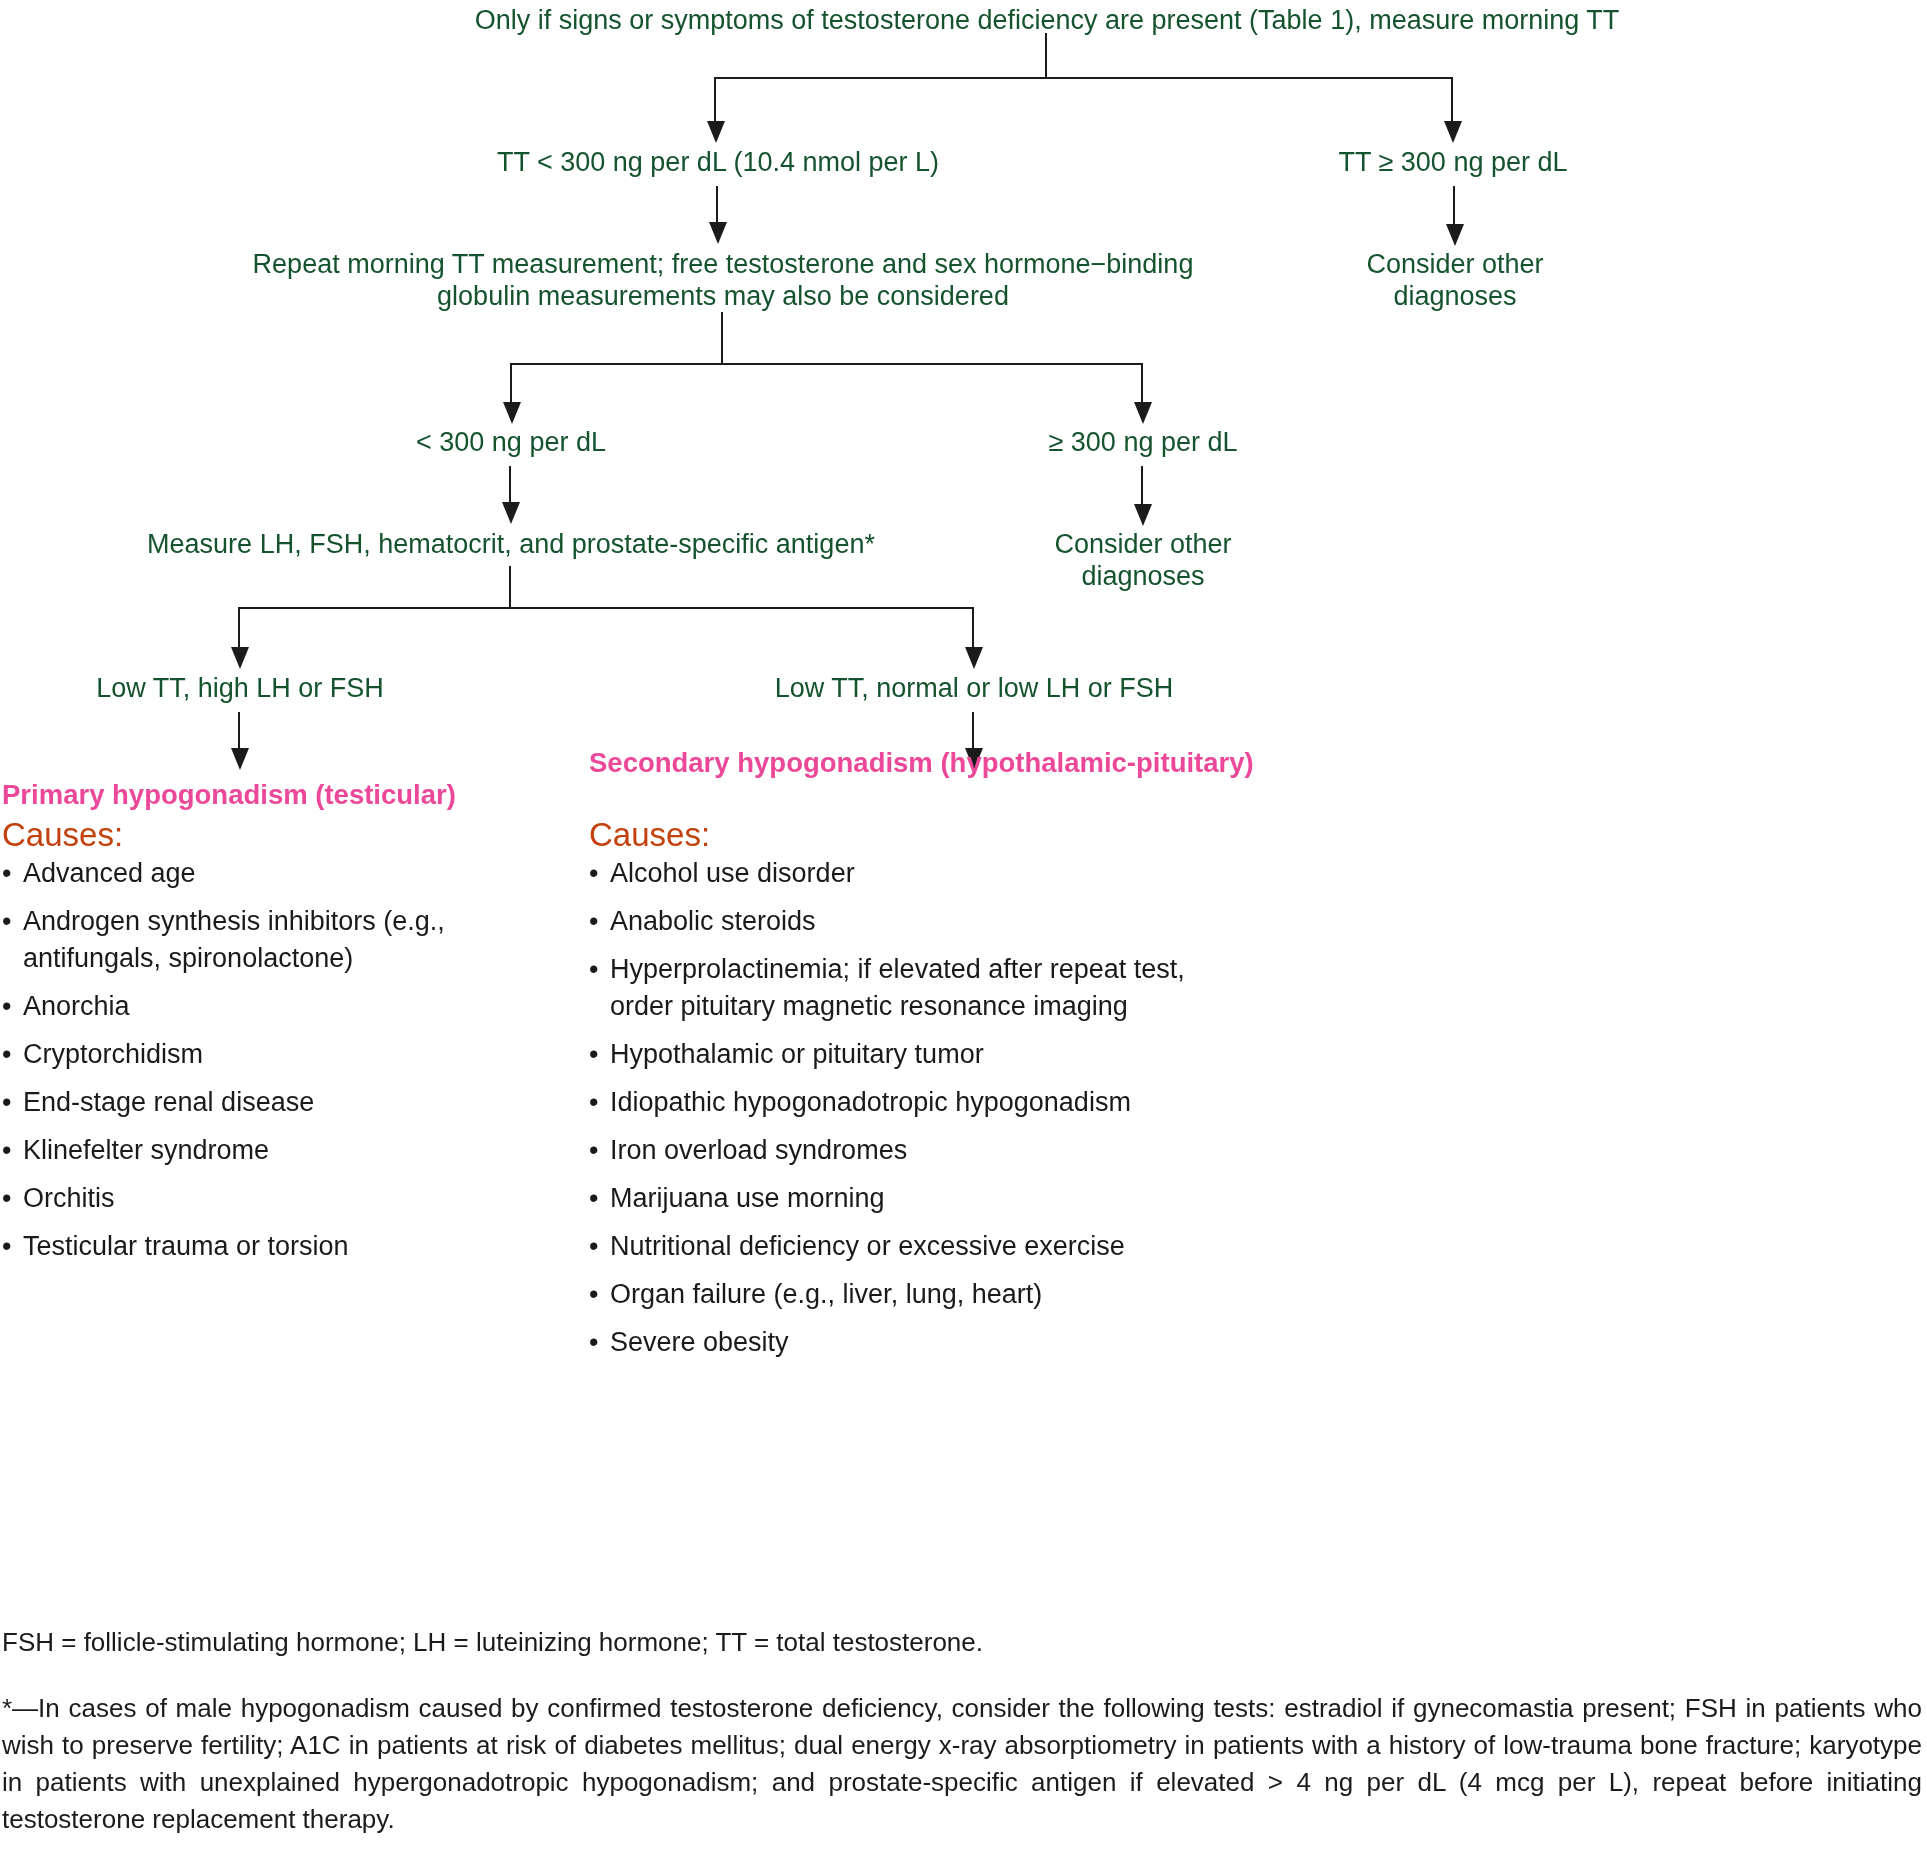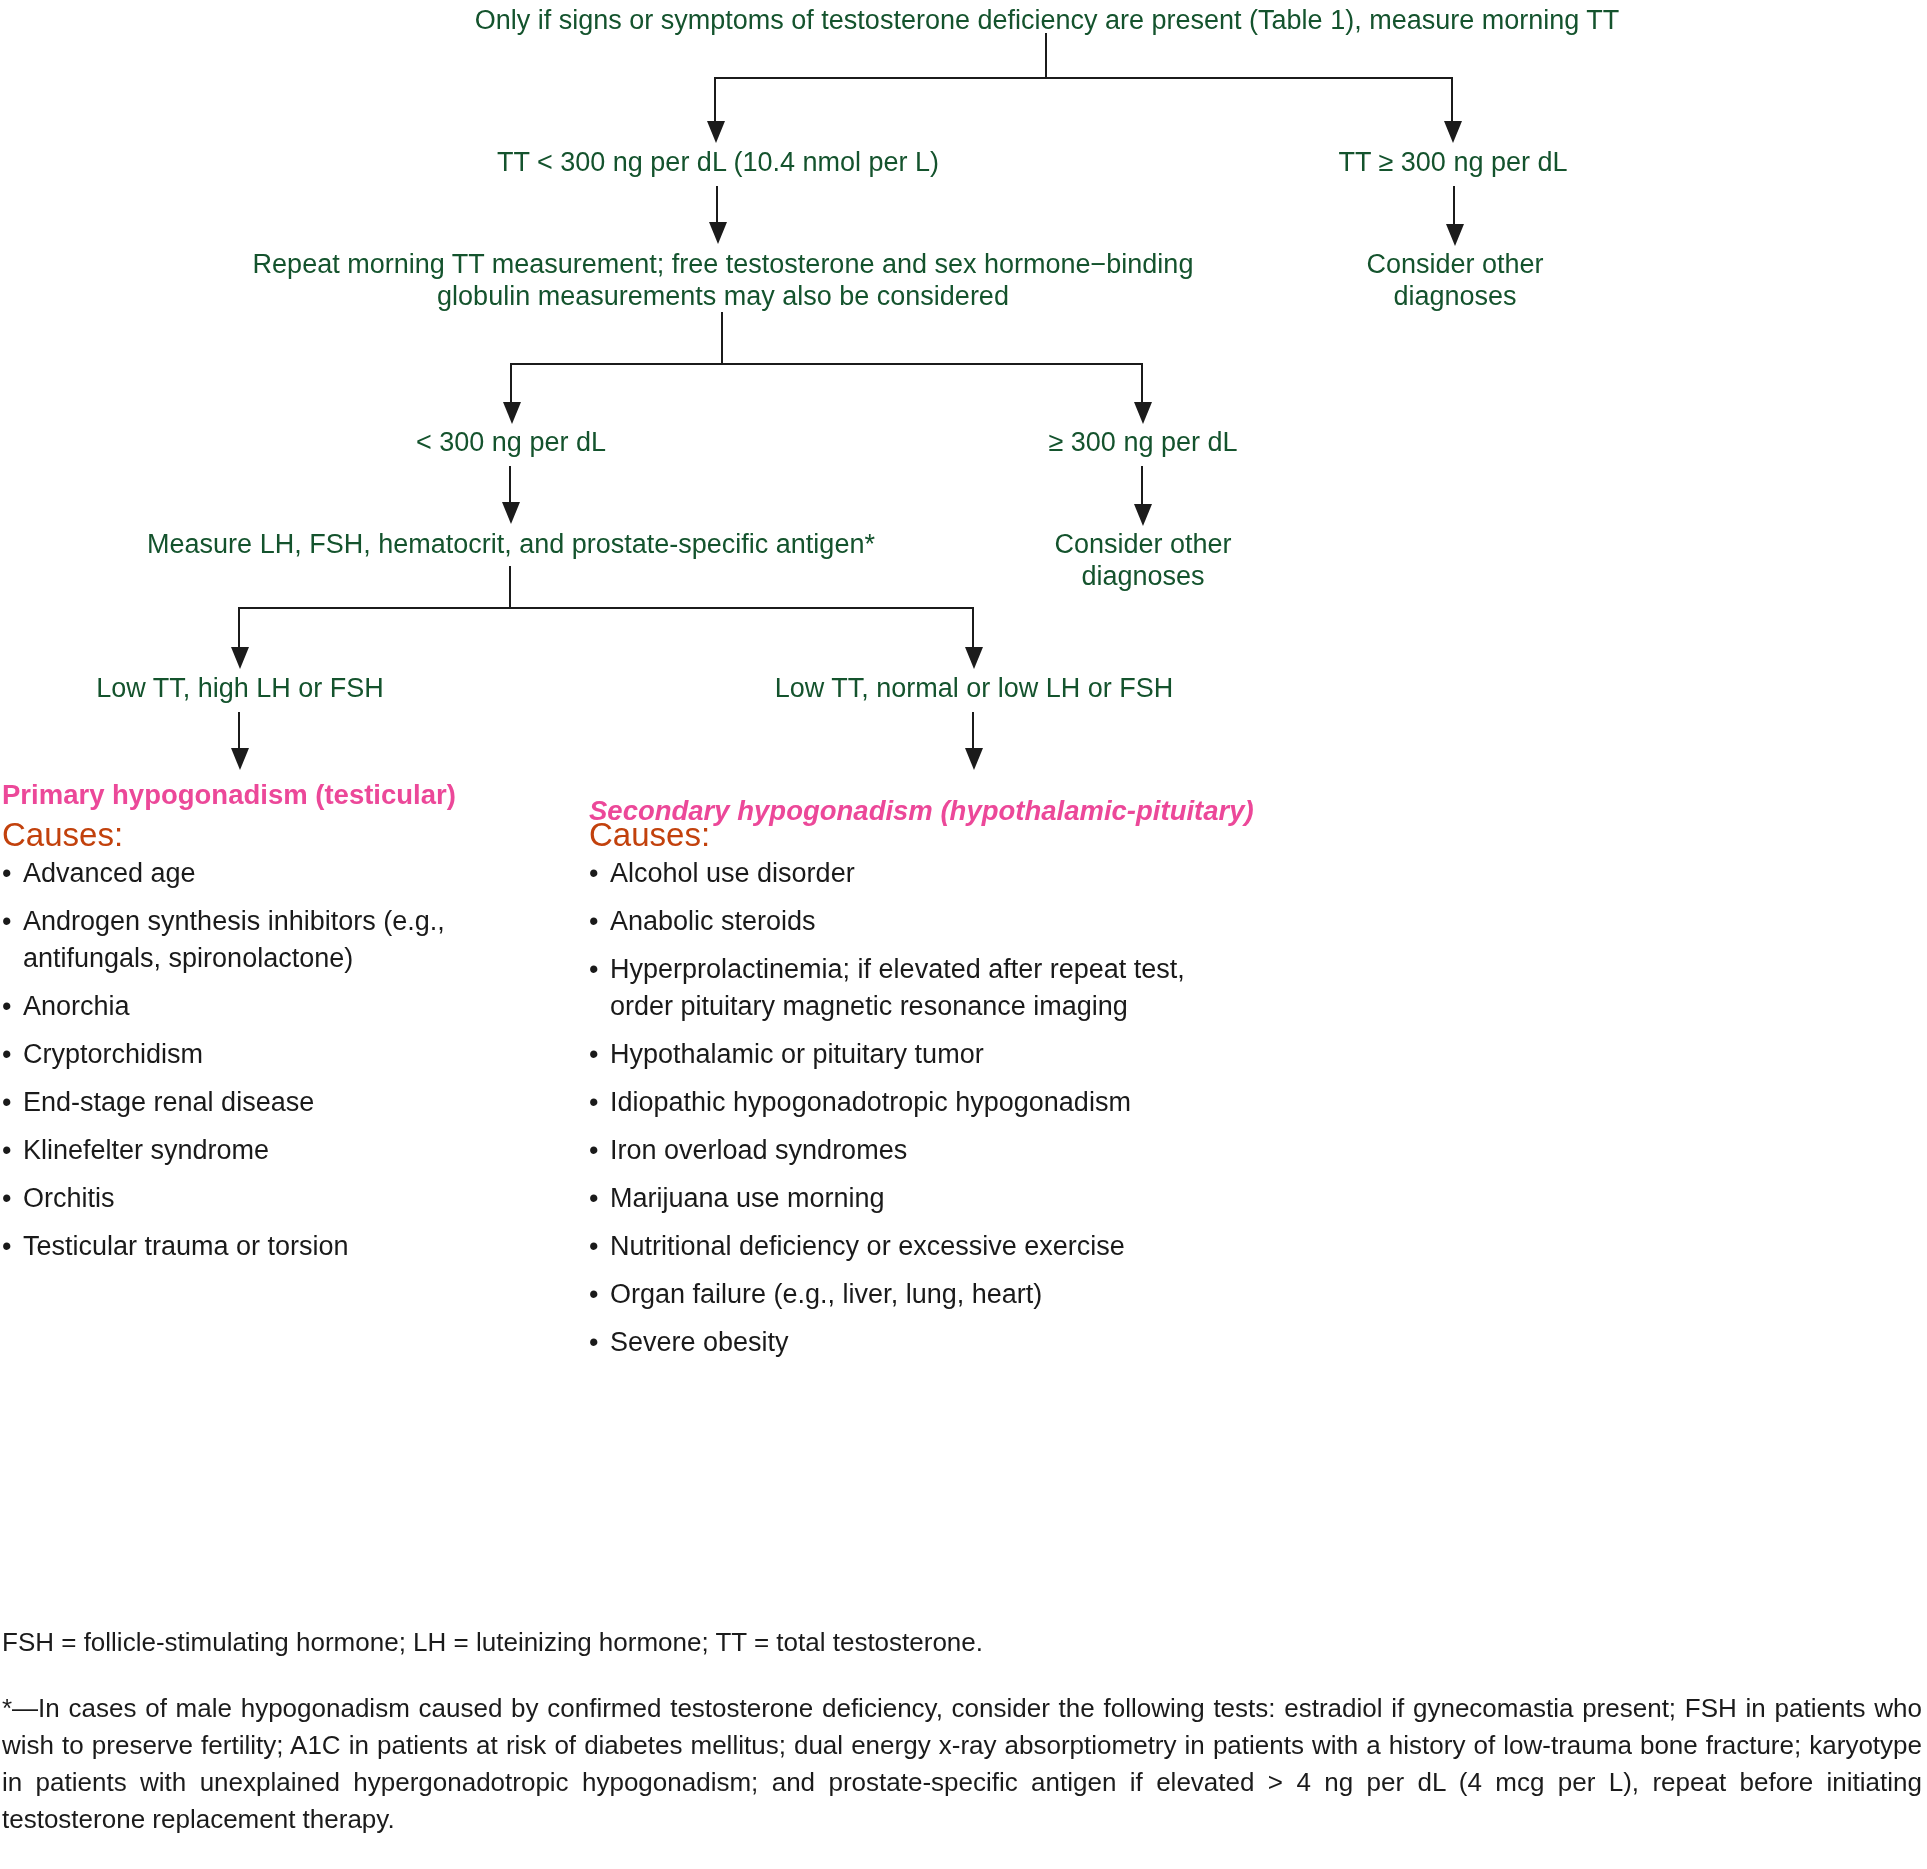--- a/index.html
+++ b/index.html
@@ -164,21 +164,21 @@
     <li>Advanced age</li>
     <li>Androgen synthesis inhibitors (e.g., antifungals, spironolactone)</li>
     <li>Anorchia</li>
     <li>Cryptorchidism</li>
     <li>End-stage renal disease</li>
     <li>Klinefelter syndrome</li>
     <li>Orchitis</li>
     <li>Testicular trauma or torsion</li>
   </ul>
 
-<div class="col-head" style="left:589px; top:792px;font-style:italic;">Secondary hypogonadism (hypothalamic-pituitary)</div>
+<div class="col-head" style="left:589px; top:744px;">Secondary hypogonadism (hypothalamic-pituitary)</div>
 <div class="col-sub" style="left:589px; top:816px;">Causes:</div>
 <ul class="causes-list" id="secondary-list" style="left:589px; top:855px; width:620px;">
     <li>Alcohol use disorder</li>
     <li>Anabolic steroids</li>
     <li>Hyperprolactinemia; if elevated after repeat test, order pituitary magnetic resonance imaging</li>
     <li>Hypothalamic or pituitary tumor</li>
     <li>Idiopathic hypogonadotropic hypogonadism</li>
     <li>Iron overload syndromes</li>
     <li>Marijuana use morning</li>
     <li>Nutritional deficiency or excessive exercise</li>

